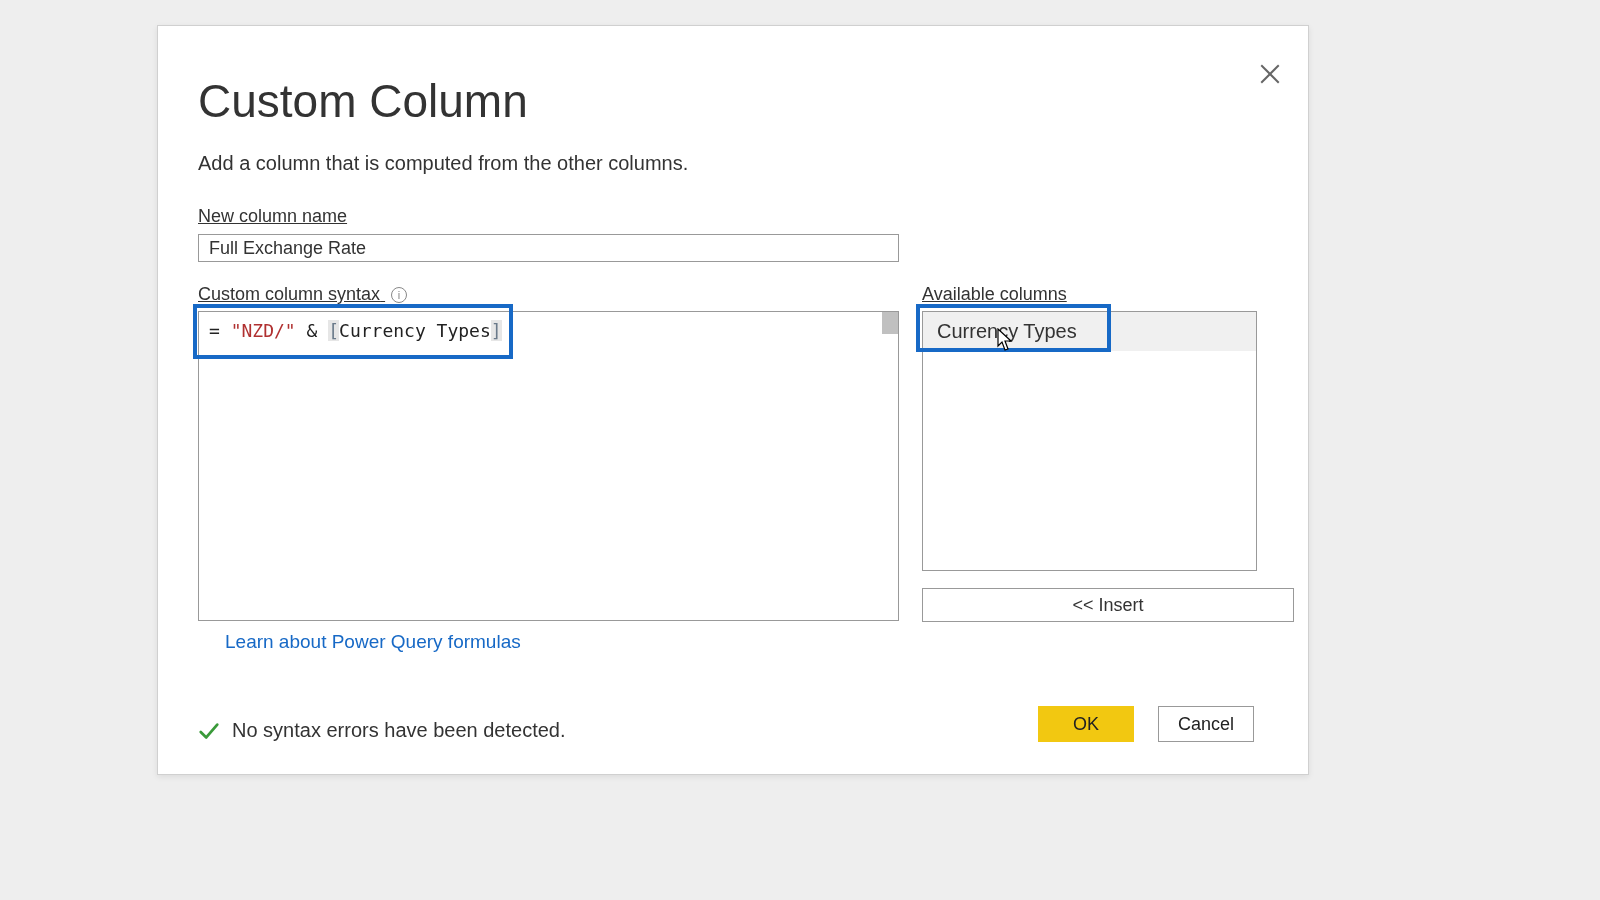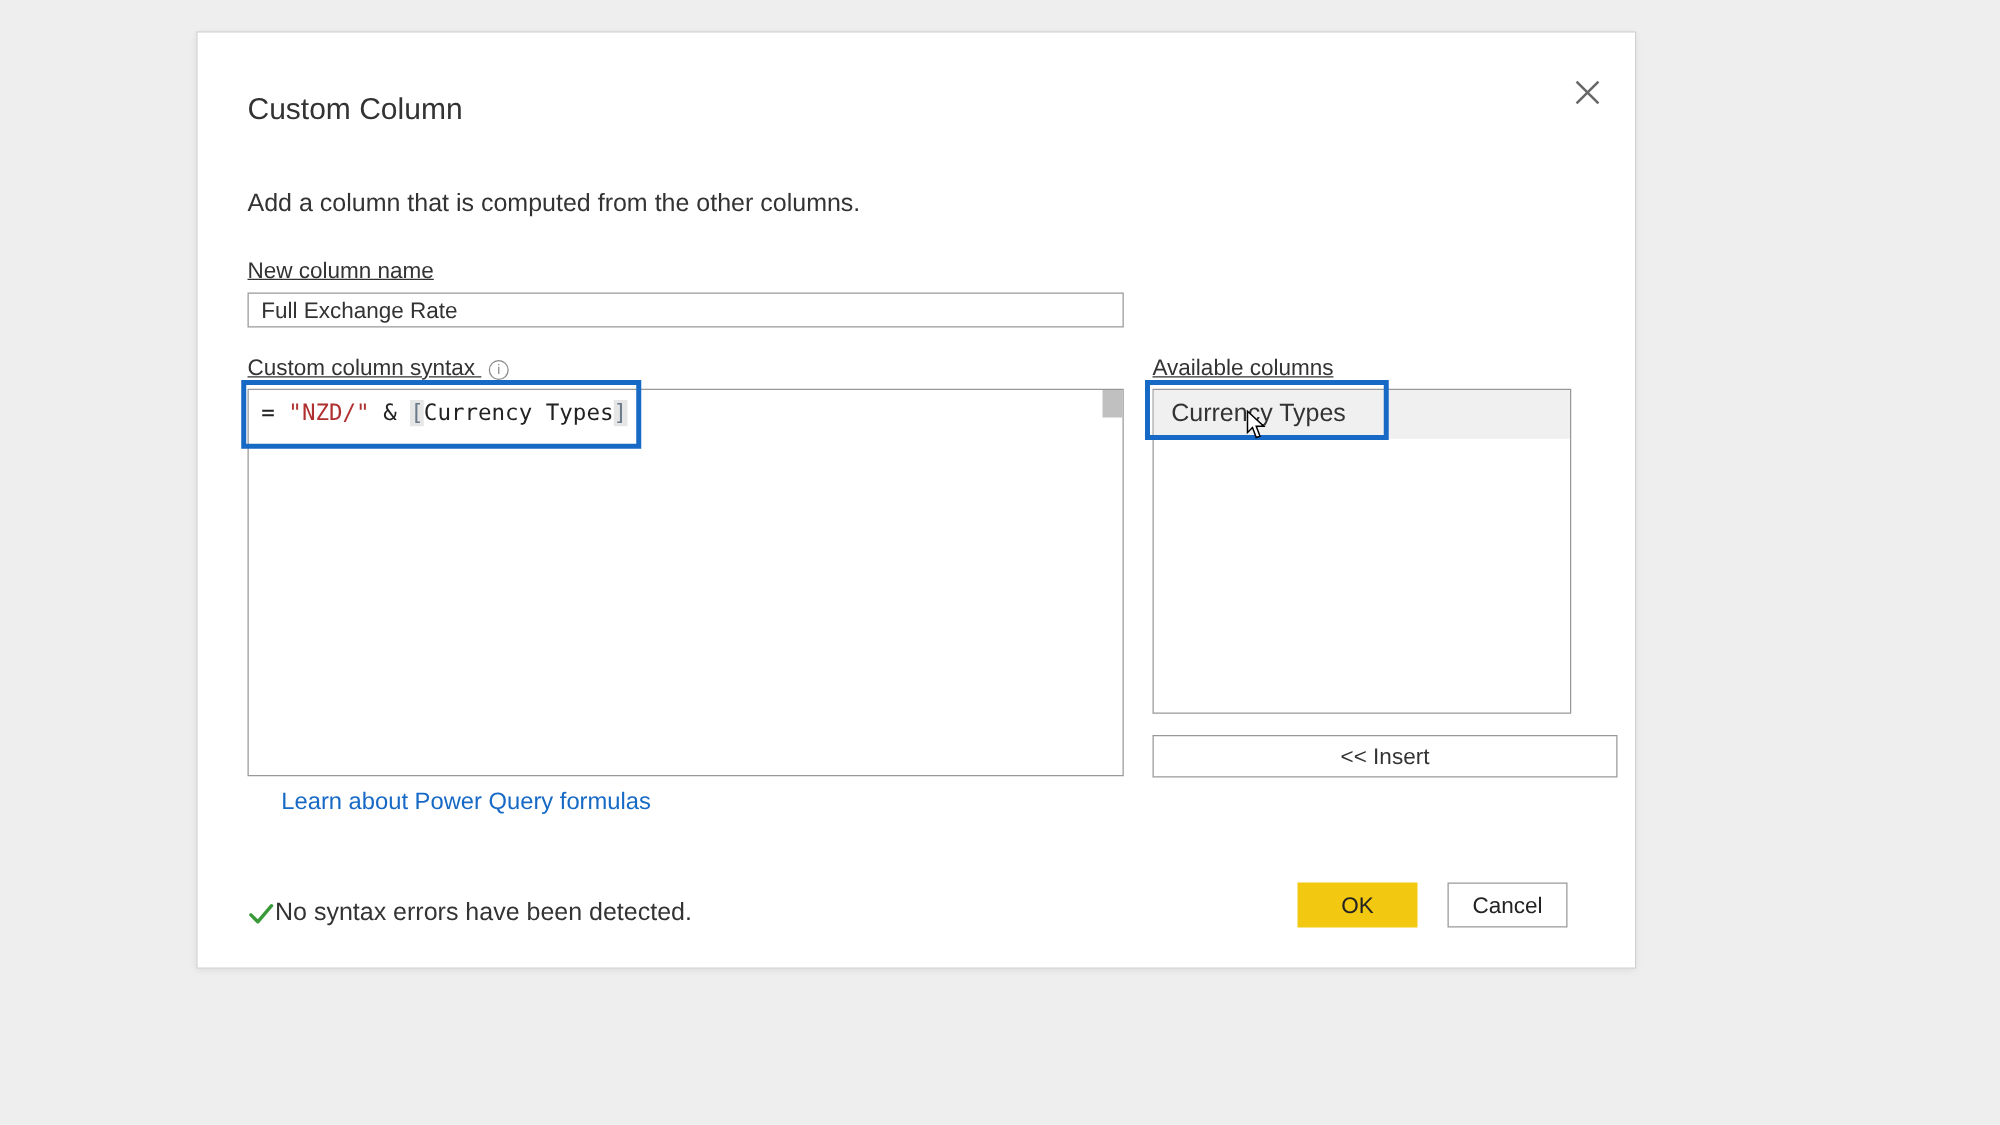--- a/index.html
+++ b/index.html
@@ -28,21 +28,21 @@
       width: 20px;
       height: 20px;
       cursor: pointer;
       color: #666;
     }
     .close-icon svg { width: 100%; height: 100%; }
     .dialog-title {
       position: absolute;
       left: 40px;
       top: 48px;
-      font-size: 24px;
+      font-size: 46px;
       font-weight: 300;
       color: #333;
       text-align: right;
     }
     .dialog-subtitle {
       position: absolute;
       left: 40px;
       top: 126px;
       font-size: 20px;
       font-weight: 400;
@@ -182,20 +182,21 @@
       color: #1769c6;
       cursor: pointer;
       margin-left: 23px;
     }
     .status-row {
       position: absolute;
       left: 40px;
       top: 693px;
       display: flex;
       align-items: center;
+      gap: 12px;
     }
     .check-icon { width: 22px; height: 22px; color: #3a9a3a; }
     .status-text { font-size: 20px; color: #333; }
     .ok-btn {
       position: absolute;
       left: 880px;
       top: 680px;
       width: 96px;
       height: 36px;
       background: #f2c811;

